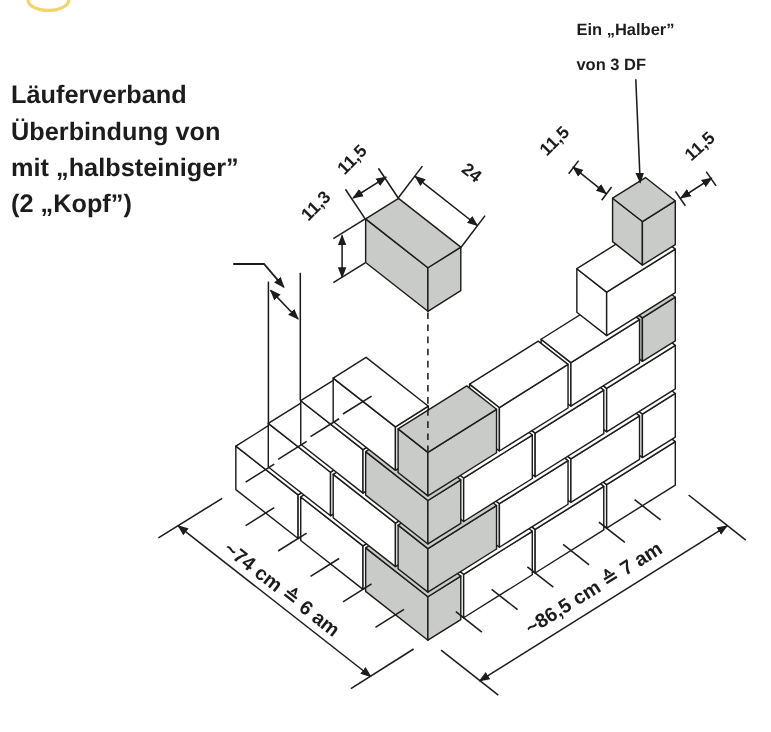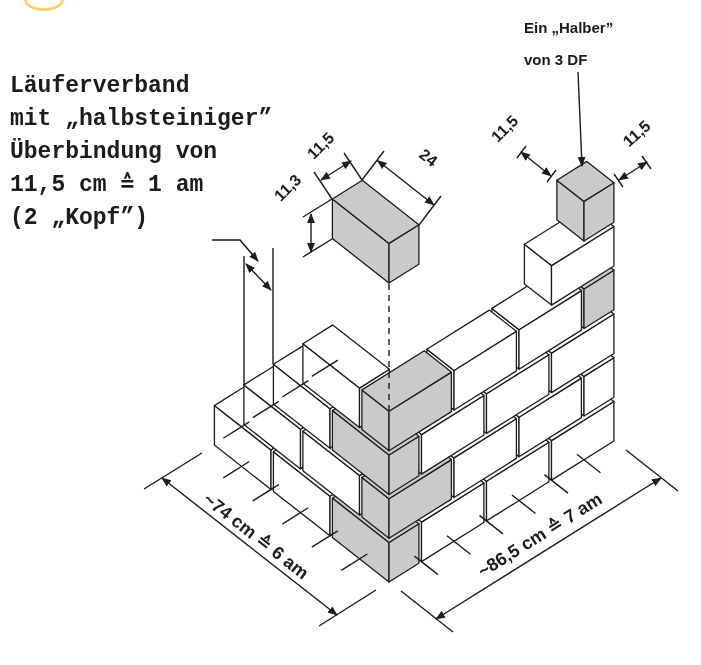--- a/index.html
+++ b/index.html
@@ -157,25 +157,24 @@
     <g>
       <line x1="376" y1="590" x2="319" y2="626" stroke="#1c1c1c" stroke-width="1.4"></line>
       <line x1="202" y1="453" x2="144" y2="489" stroke="#1c1c1c" stroke-width="1.4"></line>
       <line x1="337" y1="615" x2="162" y2="478" stroke="#1c1c1c" stroke-width="1.4" marker-start="url(#ah)" marker-end="url(#ah)"></line>
       <line x1="401" y1="591" x2="453" y2="632" stroke="#1c1c1c" stroke-width="1.4"></line>
       <line x1="626" y1="450" x2="678" y2="491" stroke="#1c1c1c" stroke-width="1.4"></line>
       <line x1="436" y1="619" x2="661" y2="478" stroke="#1c1c1c" stroke-width="1.4" marker-start="url(#ah)" marker-end="url(#ah)"></line>
     </g>
   </svg>
 
-<div class="lbl note" style="left:10px;top:70px;font-family:Liberation Mono, monospace;">
+<div class="lbl note" style="left:10px;top:70px;">
   <div>Läuferverband</div>
+  <div>Überbindung von</div>
   <div>mit „halbsteiniger”</div>
-  <div>Überbindung von</div>
-  <div>11,5 cm ≙ 1 am</div>
   <div>(2 „Kopf”)</div>
 </div>
 
 <div class="lbl halber-note" style="left:524px;top:12px;">
   <div>Ein „Halber”</div>
   <div>von 3 DF</div>
 </div>
 
 <div class="lbl dim center" style="left:288px;top:188px;transform:translate(-50%,-50%) rotate(-45deg);">11,3</div>
 

